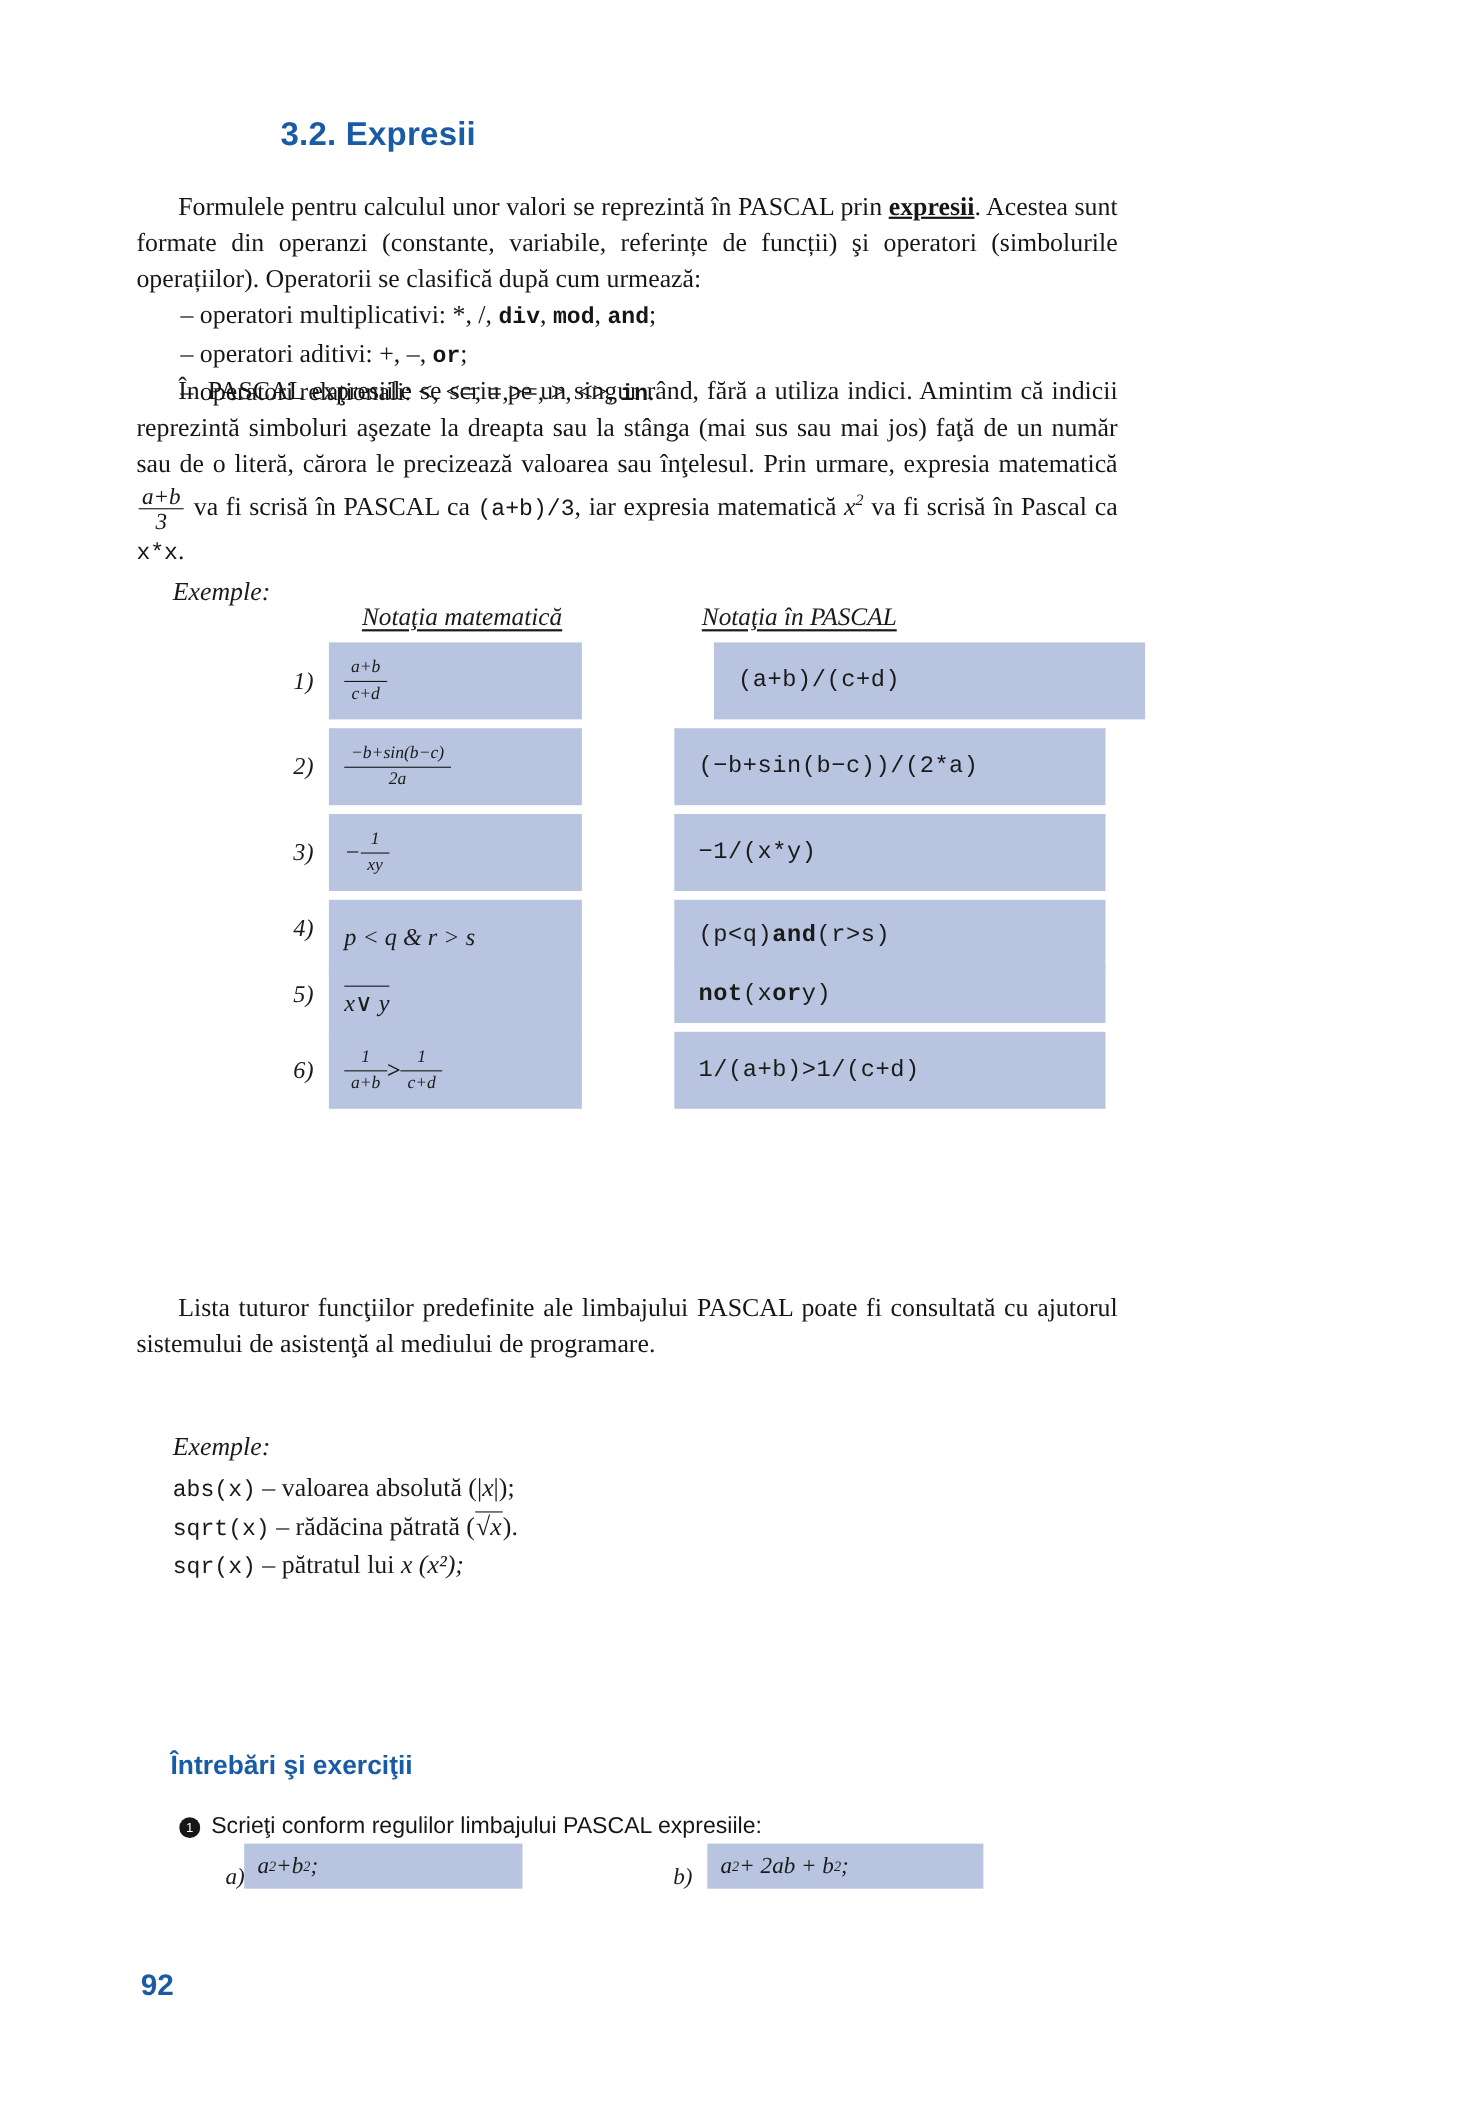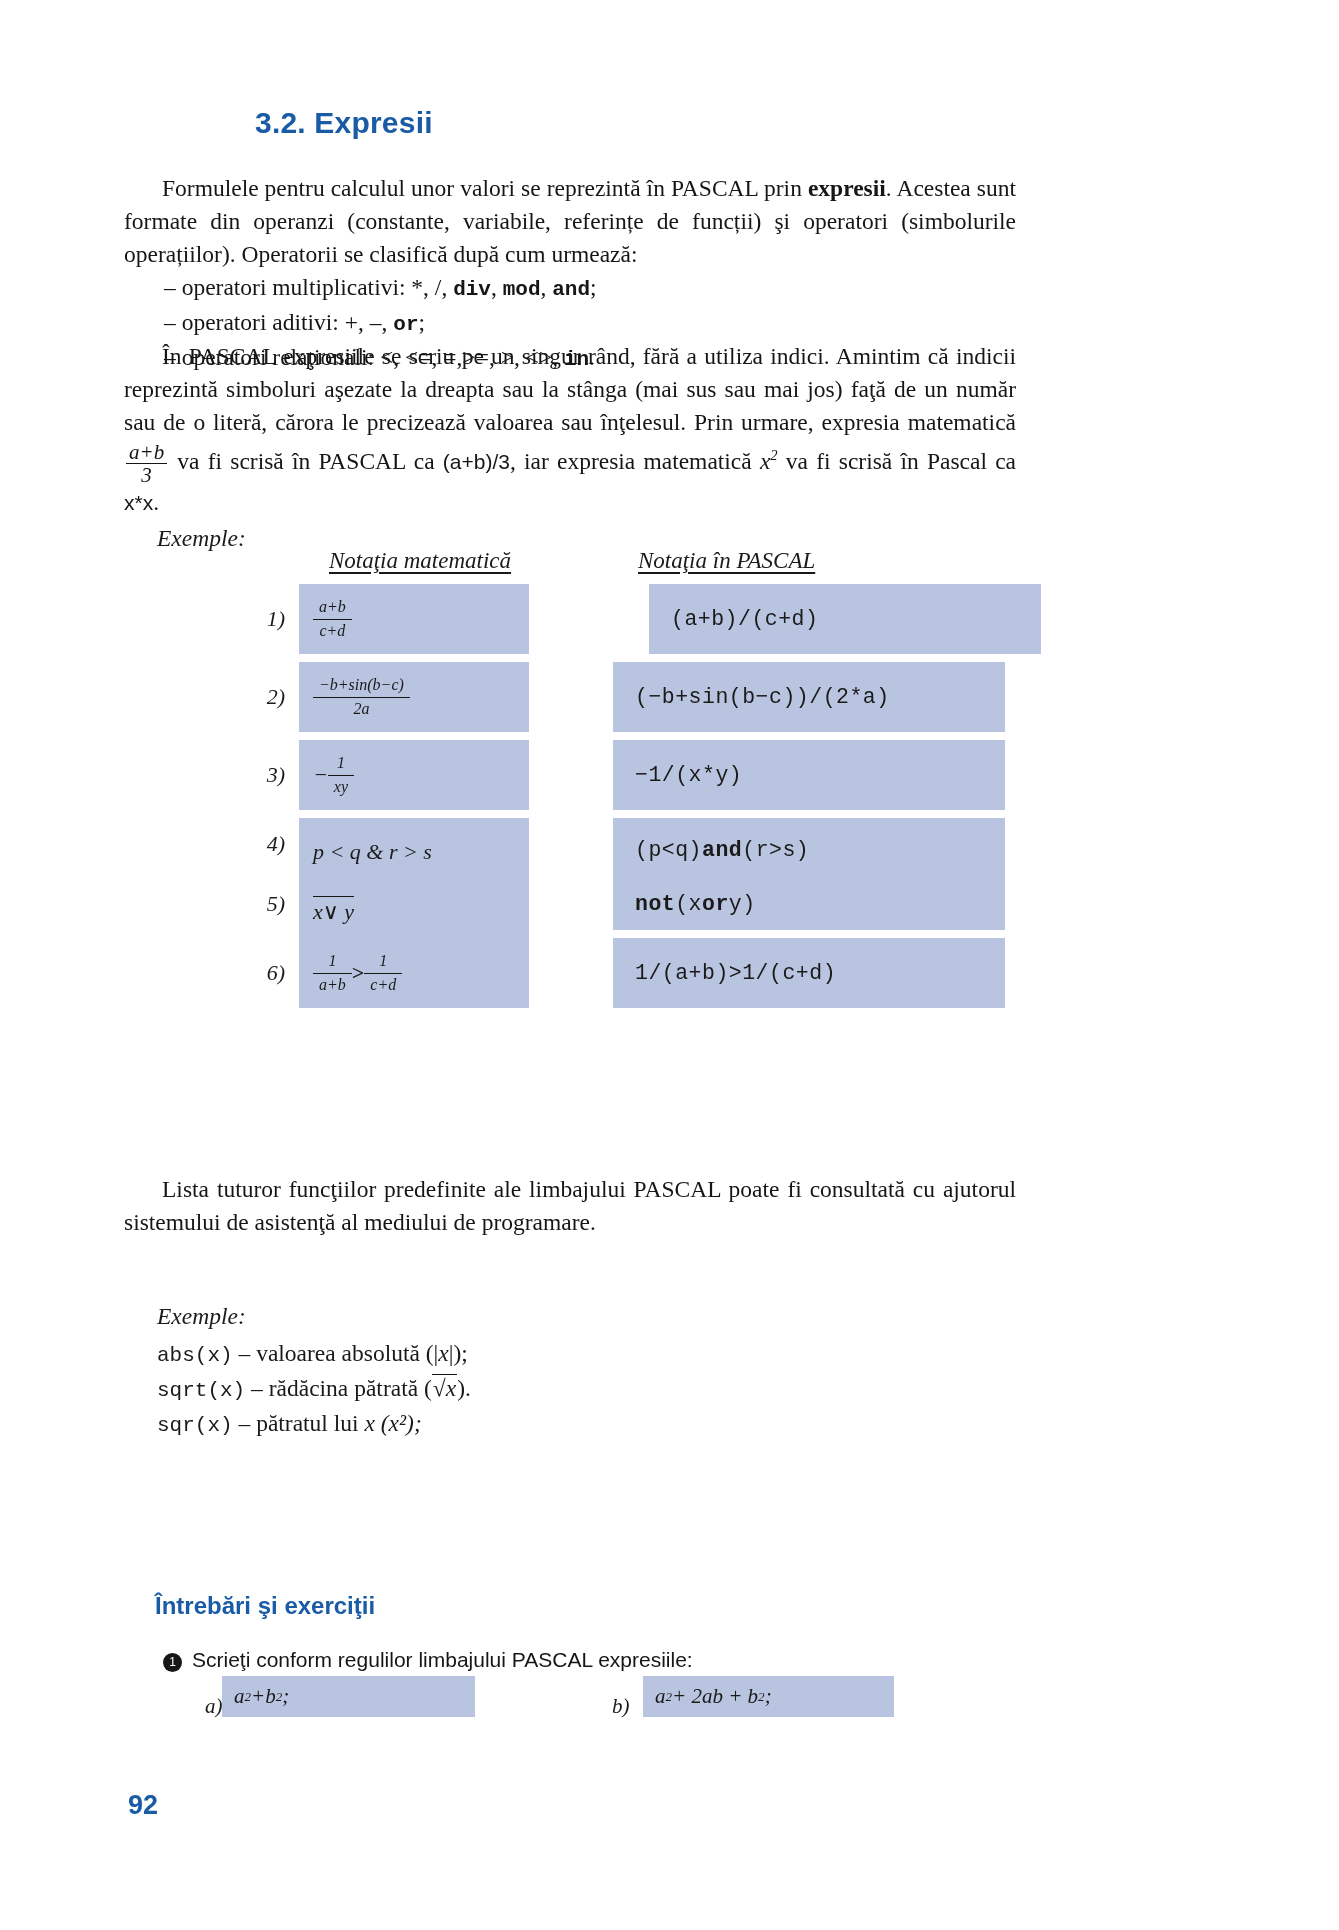--- a/index.html
+++ b/index.html
@@ -55,29 +55,29 @@
   .para2 { left: 124px; top: 340px; width: 892px; }
   .para3 { left: 124px; top: 960px; width: 892px; }
   .para4 { left: 124px; top: 1173px; width: 892px; }
 
   .indent { display: inline-block; width: 38px; }
   .opline {
     padding-left: 40px;
     text-align: left;
   }
   .mono {
-    font-family: Liberation Sans, sans-serif;
+    font-family: Liberation Mono, monospace;
     font-size: 21px;
   }
   .mono-b {
     font-family: "Liberation Mono", "DejaVu Sans Mono", monospace;
     font-size: 21px;
     font-weight: bold;
   }
-  b.sbold { font-weight: bold; }
+  b.sbold { font-weight: bold; text-decoration: underline; }
 
   
   .frac {
     display: inline-block;
     vertical-align: -0.55em;
     text-align: center;
     font-style: italic;
     line-height: 1.05;
     margin: 0 2px;
   }

